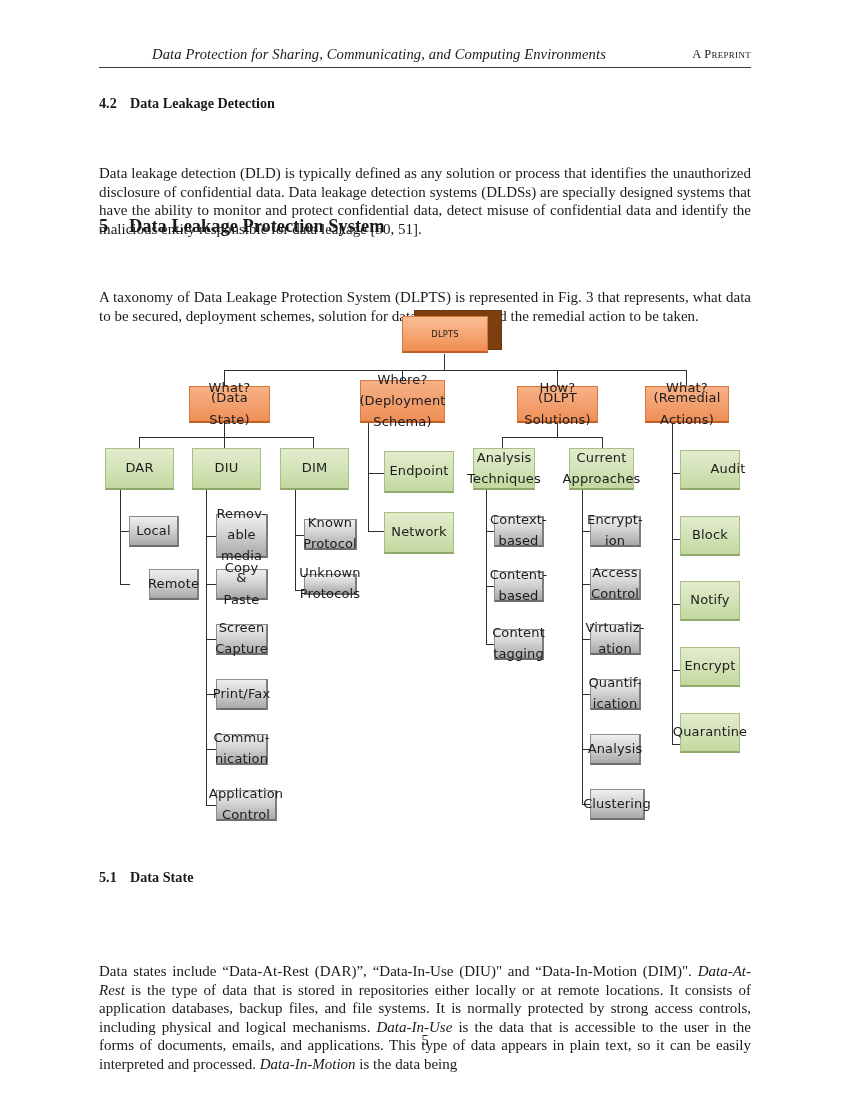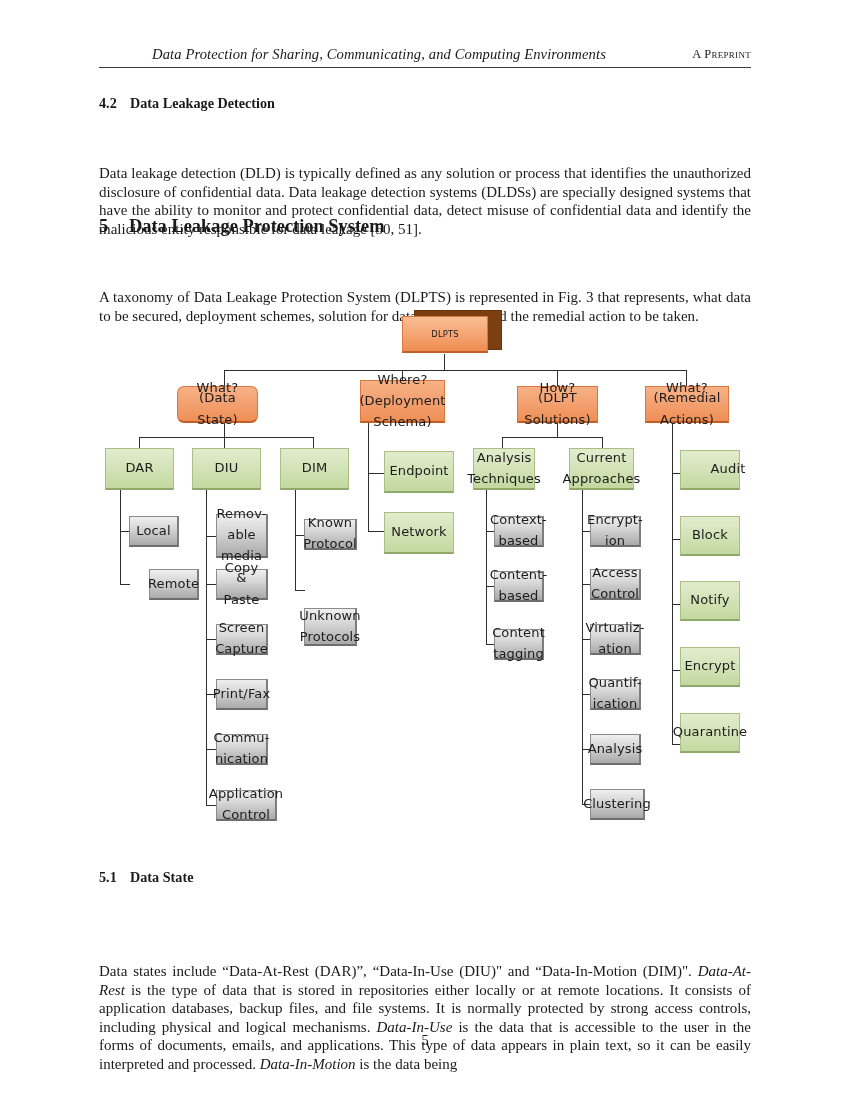--- a/index.html
+++ b/index.html
@@ -115,21 +115,21 @@
       <span>DLPTS</span>
     </div>
 
     <div class="ln v" style="left:444px;top:354px;height:17px;"></div>
     <div class="ln h" style="left:224px;top:370px;width:462px;"></div>
     <div class="ln v" style="left:224px;top:370px;height:17px;"></div>
     <div class="ln v" style="left:402px;top:370px;height:17px;"></div>
     <div class="ln v" style="left:557px;top:370px;height:17px;"></div>
     <div class="ln v" style="left:686px;top:370px;height:17px;"></div>
 
-    <div class="node n-orange" style="left:177px;top:386px;width:81px;height:37px;border-radius:7px;">
+    <div class="node n-orange" style="left:189px;top:386px;width:81px;height:37px;">
       <span>
         <span>What? (Data</span><br><span>State)</span>
       </span>
     </div>
     <div class="node n-orange" style="left:360px;top:380px;width:85px;height:43px;">
       <span>
         <span>Where?</span><br><span>(Deployment</span><br><span>Schema)</span>
       </span>
     </div>
     <div class="node n-orange" style="left:517px;top:386px;width:81px;height:37px;">
@@ -207,21 +207,21 @@
     </div>
 
     <div class="ln v" style="left:295px;top:490px;height:101px;"></div>
     <div class="ln h" style="left:295px;top:535px;width:10px;"></div>
     <div class="ln h" style="left:295px;top:590px;width:10px;"></div>
     <div class="node n-gray" style="left:304px;top:519px;width:53px;height:31px;">
       <span>
         <span>Known</span><br><span>Protocol</span>
       </span>
     </div>
-    <div class="node n-gray" style="left:304px;top:574px;width:53px;height:38px;margin-top:34px;">
+    <div class="node n-gray" style="left:304px;top:574px;width:53px;height:21px;">
       <span>
         <span>Unknown</span><br><span>Protocols</span>
       </span>
     </div>
 
     <div class="ln v" style="left:368px;top:423px;height:109px;"></div>
     <div class="ln h" style="left:368px;top:473px;width:17px;"></div>
     <div class="ln h" style="left:368px;top:531px;width:17px;"></div>
     <div class="node n-green" style="left:384px;top:451px;width:70px;height:42px;">
       <span>Endpoint</span>

